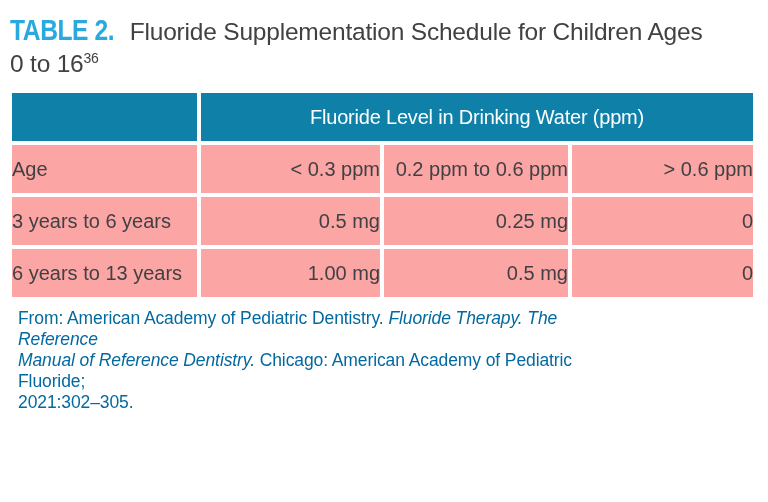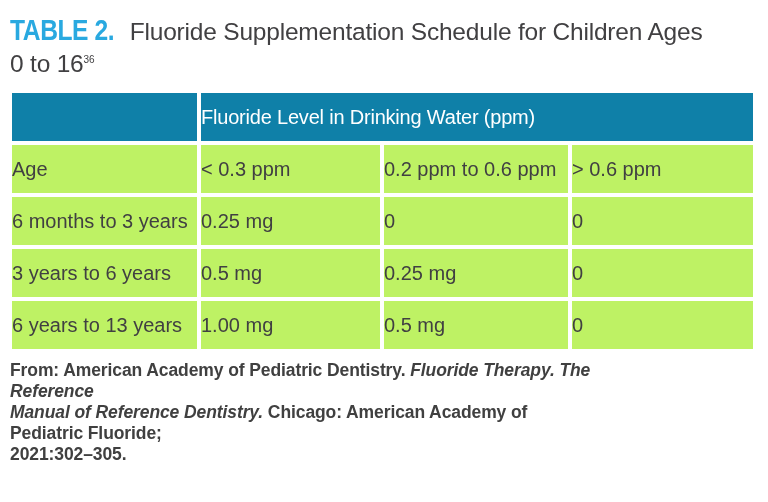--- a/index.html
+++ b/index.html
@@ -27,59 +27,58 @@
     display: inline-block;
     color: #29A9E0;
     font-size: 30px;
     font-weight: bold;
     letter-spacing: -0.5px;
     transform: scaleX(0.82);
     transform-origin: left bottom;
     margin-right: -14px;
     vertical-align: baseline;
   }
-  .title sup { font-size: 10px; vertical-align: super; line-height: 0; text-align: center; }
+  .title sup { font-size: 14px; vertical-align: super; line-height: 0; text-align: center; }
 
   
   table.fluoride {
     border-collapse: separate;
     border-spacing: 4px;
     table-layout: fixed;
     width: 749px;
     margin-left: 0px;
     margin-top: 10px;
   }
   table.fluoride td, table.fluoride th {
     height: 48px;
     font-size: 20px;
     font-weight: normal;
     vertical-align: middle;
     padding: 0;
   }
   .cell-teal { background: #0F80A8; }
-  .cell-light { background: #bef264; }
+  .cell-light { background: #fca5a5; }
   th.span-header {
     color: #ffffff;
     font-weight: bold;
-    text-align: left;
+    text-align: center;
     padding-left: 13px;
     font-size: 20.5px;
     letter-spacing: -0.2px;
   }
   .col-age { text-align: left; padding-left: 13px; }
-  .col-val { text-align: left; }
+  .col-val { text-align: right; }
 
   
   .citation {
-    margin: 7px 0 0 2px;
+    margin: 7px 0 0 10px;
     font-size: 17.5px;
     line-height: 21px;
-    color: #404040;
+    color: #0369a1;
     letter-spacing: -0.1px;
-    font-weight: bold;
   }
   .citation i { font-style: italic; }
 </style>
 </head>
 <body>
 
 <div class="page">
 
   <div class="title">
     <span class="title-label">TABLE 2.</span>
@@ -99,26 +98,20 @@
       <th class="cell-teal"></th>
       <th class="cell-teal span-header" colspan="3">Fluoride Level in Drinking Water (ppm)</th>
     </tr>
     <tr>
       <td class="cell-light col-age">Age</td>
       <td class="cell-light col-val">&lt; 0.3 ppm</td>
       <td class="cell-light col-val">0.2 ppm to 0.6 ppm</td>
       <td class="cell-light col-val">&gt; 0.6 ppm</td>
     </tr>
     <tr>
-      <td class="cell-light col-age">6 months to 3 years</td>
-      <td class="cell-light col-val">0.25 mg</td>
-      <td class="cell-light col-val">0</td>
-      <td class="cell-light col-val">0</td>
-    </tr>
-    <tr>
       <td class="cell-light col-age">3 years to 6 years</td>
       <td class="cell-light col-val">0.5 mg</td>
       <td class="cell-light col-val">0.25 mg</td>
       <td class="cell-light col-val">0</td>
     </tr>
     <tr>
       <td class="cell-light col-age">6 years to 13 years</td>
       <td class="cell-light col-val">1.00 mg</td>
       <td class="cell-light col-val">0.5 mg</td>
       <td class="cell-light col-val">0</td>

